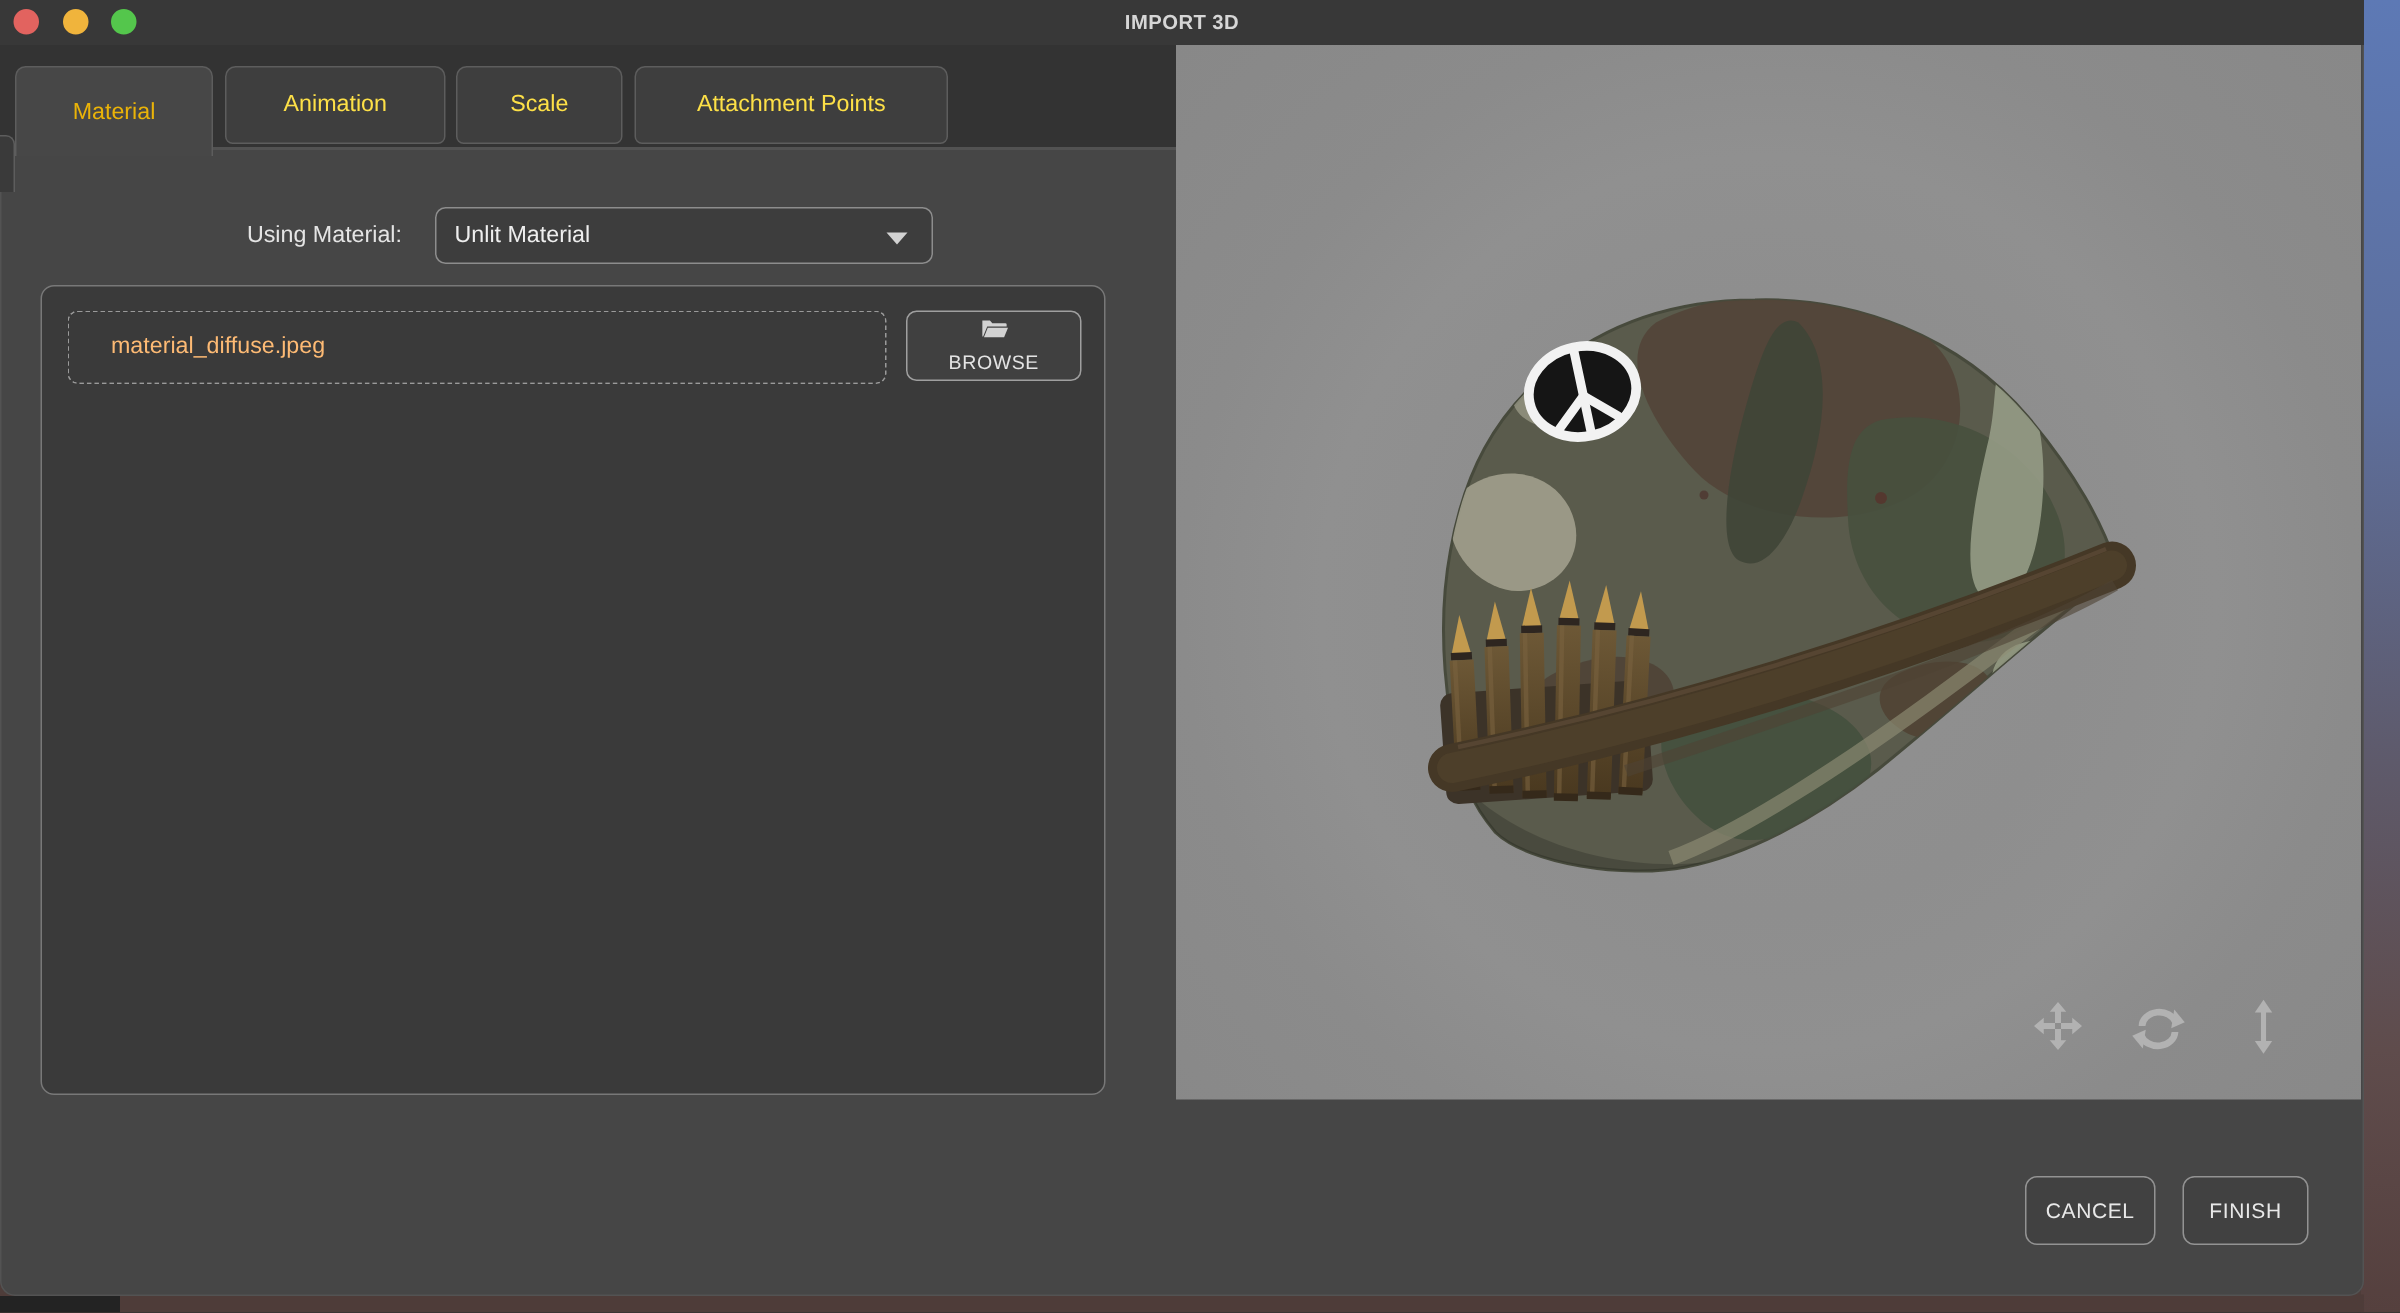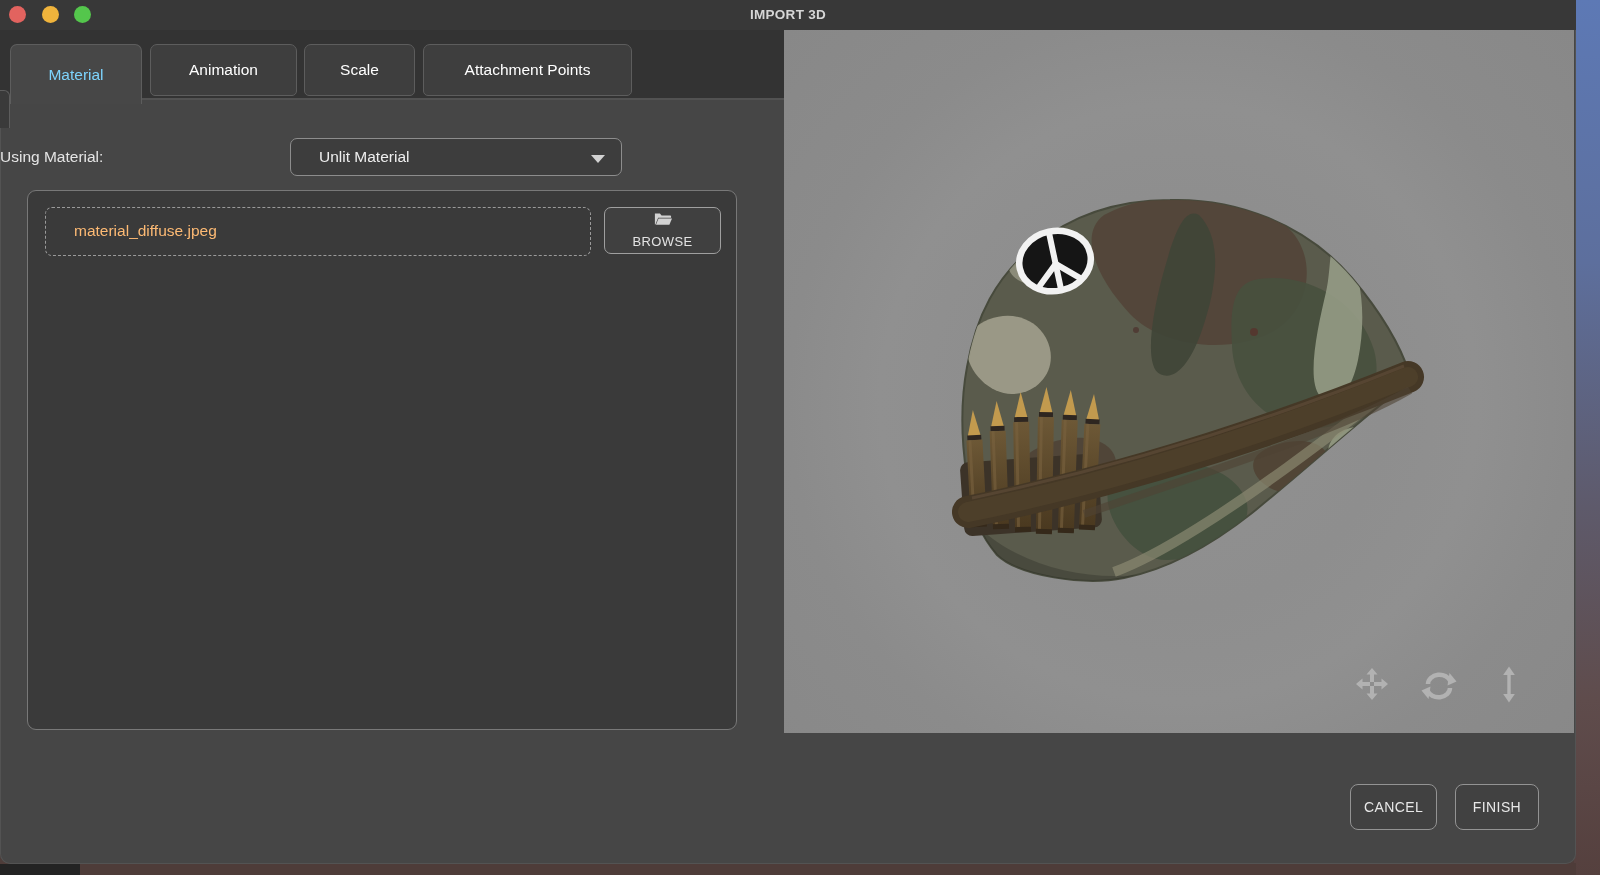--- a/index.html
+++ b/index.html
@@ -21,35 +21,35 @@
   .traffic.red{left:9px;background:#e2635f;}
   .traffic.yellow{left:42px;background:#f0b43c;}
   .traffic.green{left:74px;background:#54c64c;}
   .win-title{position:absolute;left:0;top:0;width:1576px;height:30px;line-height:30px;
     text-align:center;font-size:13.5px;font-weight:600;color:#d6d6d6;letter-spacing:.3px;}
 
   
   .tabstrip{position:absolute;left:0;top:30px;width:784px;height:70px;background:#333333;
     border-bottom:2px solid #525252;}
   .tab{position:absolute;top:14px;height:52px;background:#3e3e3e;border:1px solid #5d5d5d;
-    border-radius:7px 7px 5px 5px;color:#ffffff;font-size:15.5px;display:flex;
+    border-radius:7px 7px 5px 5px;color:#fde047;font-size:15.5px;display:flex;
     align-items:center;justify-content:center;cursor:pointer;}
   .tab.active{height:60px;background:#474747;border-bottom:none;border-radius:7px 7px 0 0;
-    color:#7dd3fc;z-index:3;}
+    color:#eab308;z-index:3;}
   .tab.t0{left:10px;width:132px;}
   .tab.t1{left:150px;width:147px;}
   .tab.t2{left:304px;width:111px;}
   .tab.t3{left:423px;width:209px;}
 
   
   .using-label{position:absolute;left:0px;top:138px;width:268px;height:38px;line-height:38px;
-    font-size:15.5px;color:#e4e4e4;}
+    text-align:right;font-size:15.5px;color:#e4e4e4;}
   .mat-select{position:absolute;left:290px;top:138px;width:332px;height:38px;background:#3d3d3d;
     border:1.5px solid #8d8d8d;border-radius:7px;color:#eeeeee;font-size:15.5px;line-height:35px;
-    padding-left:28px;cursor:pointer;}
+    padding-left:12px;cursor:pointer;}
   .mat-select .caret{position:absolute;right:16px;top:16px;width:0;height:0;
     border-left:7px solid transparent;border-right:7px solid transparent;border-top:8px solid #d2d2d2;}
 
   
   .panel{position:absolute;left:27px;top:190px;width:710px;height:540px;background:#3a3a3a;
     border:1px solid #787878;border-radius:9px;}
   .file-input{position:absolute;left:17px;top:16px;width:546px;height:49px;
     border:1.5px dashed #9a9a9a;border-radius:7px;color:#fdba74;font-size:15.5px;
     line-height:46px;padding-left:28px;}
   .browse-btn{position:absolute;left:576px;top:16px;width:117px;height:47px;background:#404040;

